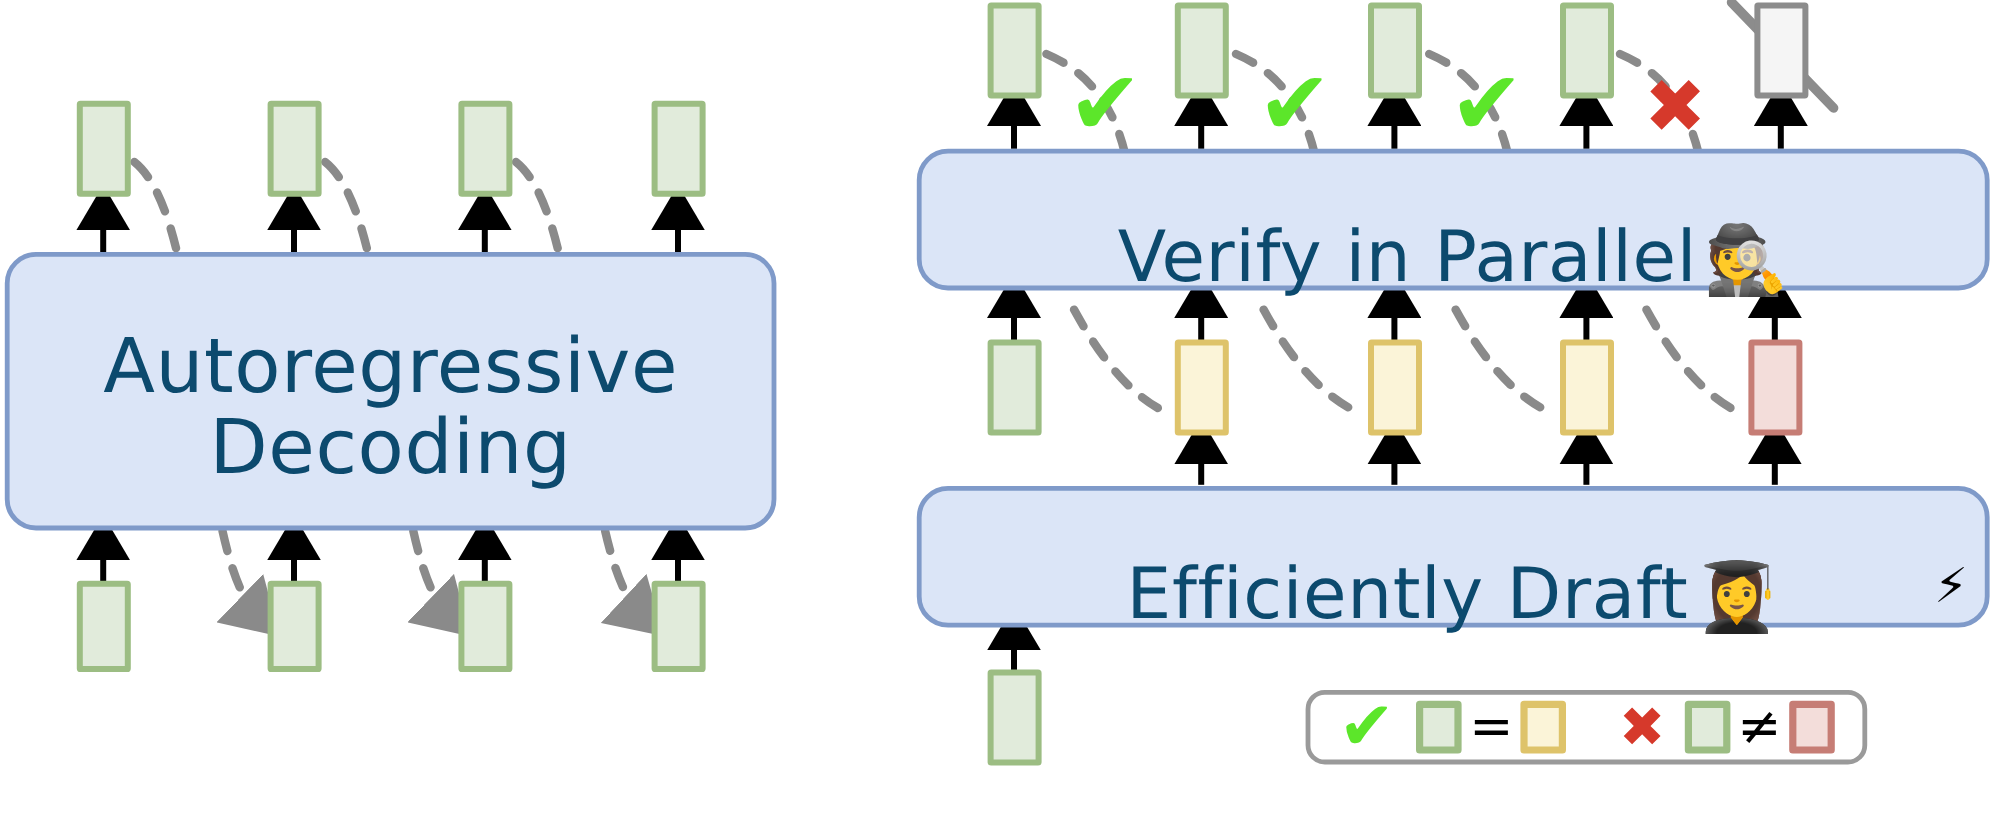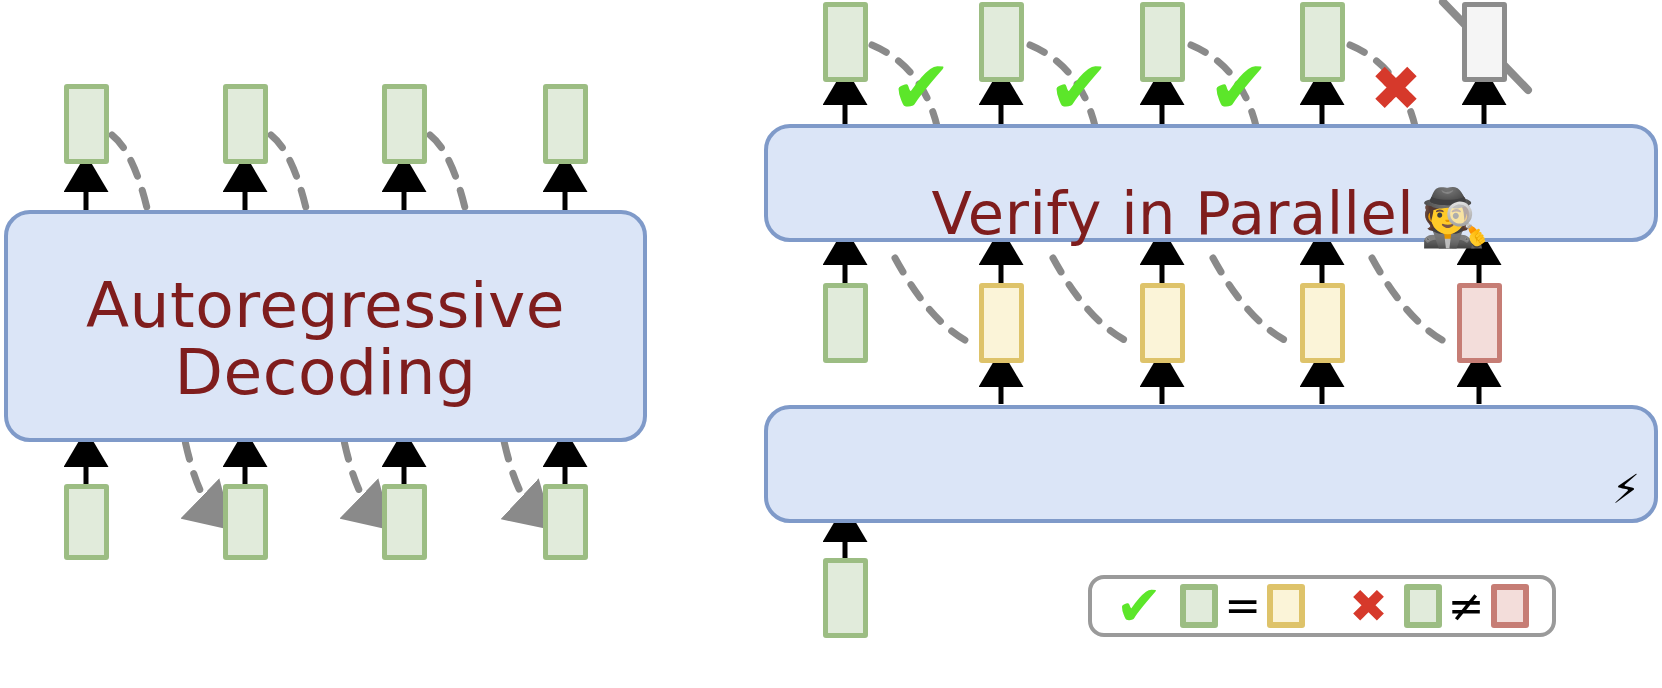--- a/index.html
+++ b/index.html
@@ -16,21 +16,21 @@
   .tok.yellow{background:#fbf4d8;border:5px solid #dec36a;}
   .tok.red   {background:#f3ddda;border:5px solid #c67d75;}
   .tok.grey  {background:#f5f5f5;border:5px solid #8c8c8c;}
 
   
   .panel{position:absolute;box-sizing:border-box;background:#dbe5f7;
          border:4px solid #7f9ac9;border-radius:26px;
          display:flex;align-items:center;justify-content:center;}
   .panel .ptext{
     font-family:"DejaVu Sans","Liberation Sans",sans-serif;
-    color:#7f1d1d;line-height:1.06;text-align:center;letter-spacing:.5px;
+    color:#0c4a6e;line-height:1.06;text-align:center;letter-spacing:.5px;
     white-space:pre-line;
   }
   #panel-ar .ptext{font-size:63px;margin-top:28px;}
   #panel-verify .ptext,#panel-draft .ptext{font-size:59px;}
 
   .panel-emoji{font-size:56px;line-height:1;margin-left:6px;
                display:inline-block;vertical-align:middle;}
   .corner-emoji{position:absolute;right:14px;bottom:10px;font-size:40px;line-height:1;}
 
   
@@ -144,20 +144,23 @@
   </div>
 
   <div class="tok green" style="left:64px;top:84px;width:45px;height:80px;"></div>
   <div class="tok green" style="left:223px;top:84px;width:45px;height:80px;"></div>
   <div class="tok green" style="left:382px;top:84px;width:45px;height:80px;"></div>
   <div class="tok green" style="left:543px;top:84px;width:45px;height:80px;"></div>
 
   <div class="tok green" style="left:823px;top:558px;width:45px;height:80px;"></div>
 
   <div class="panel" id="panel-draft" style="left:764px;top:405px;width:894px;height:118px;">
+    <div class="ptext">
+      <span>Efficiently Draft</span><span class="panel-emoji">👩‍🎓</span>
+    </div>
     <span class="corner-emoji">⚡</span>
   </div>
 
   <div class="tok green" style="left:823px;top:283px;width:45px;height:80px;"></div>
   <div class="tok yellow" style="left:979px;top:283px;width:45px;height:80px;"></div>
   <div class="tok yellow" style="left:1140px;top:283px;width:45px;height:80px;"></div>
   <div class="tok yellow" style="left:1300px;top:283px;width:45px;height:80px;"></div>
   <div class="tok red" style="left:1457px;top:283px;width:45px;height:80px;"></div>
 
   <div class="panel" id="panel-verify" style="left:764px;top:124px;width:894px;height:118px;">

